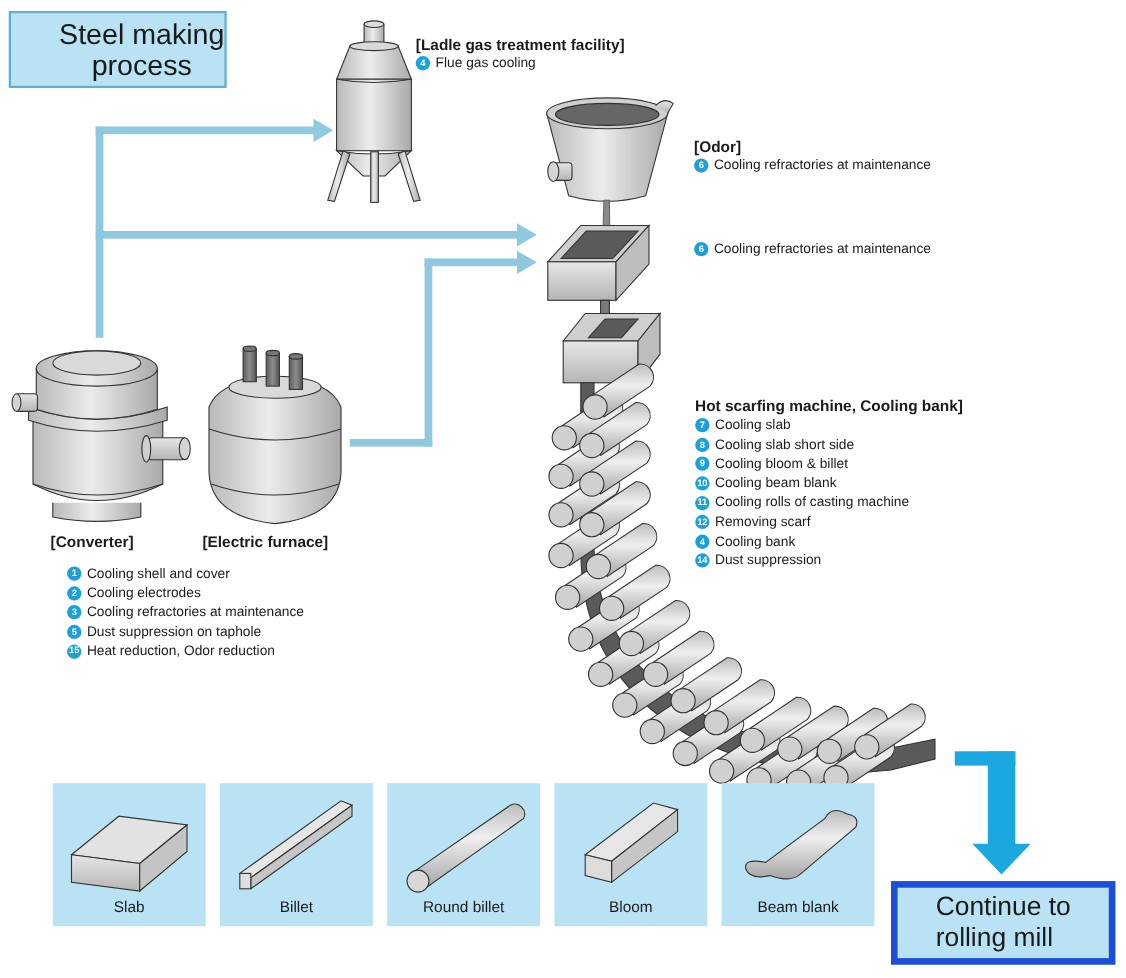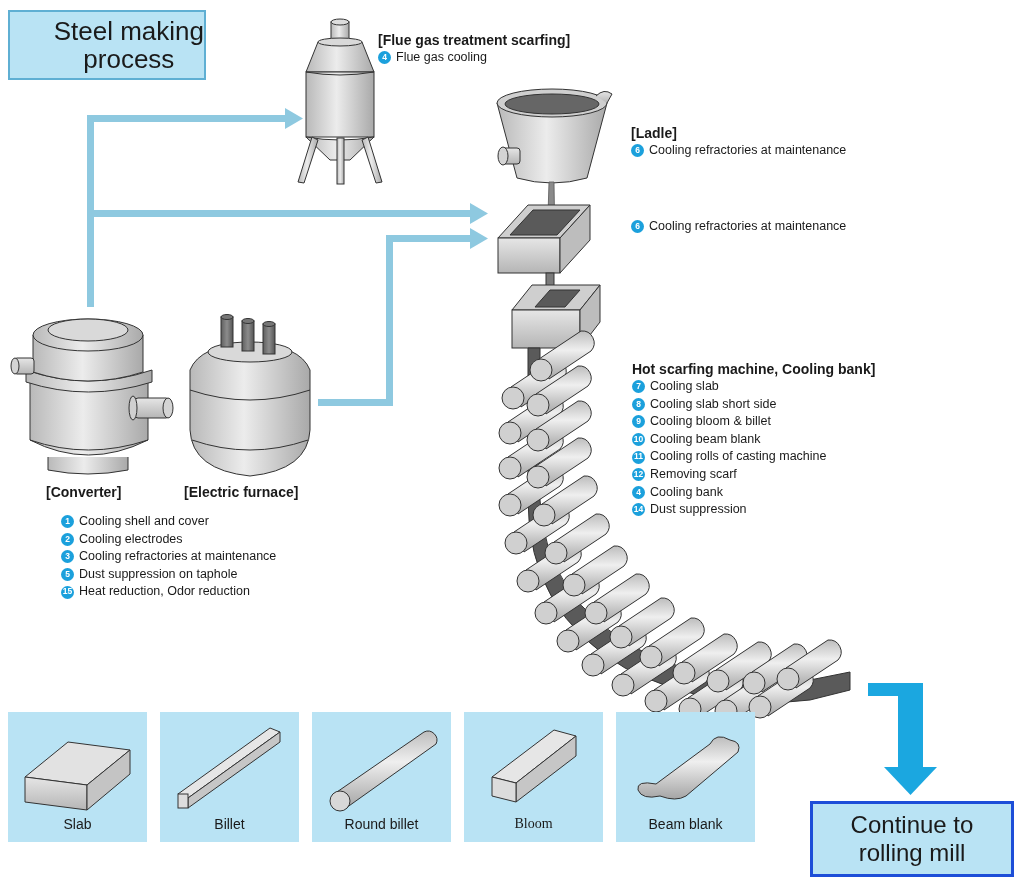--- a/index.html
+++ b/index.html
@@ -1,23 +1,23 @@
 <!DOCTYPE html>
 <html><head>
 <meta charset="utf-8">
 <style>
   html,body{margin:0;padding:0;background:#ffffff;}
   body{width:1024px;height:889px;position:relative;overflow:hidden;font-family:"Liberation Sans",sans-serif;color:#1a1a1a;}
   .abs{position:absolute;}
   .titlebox{left:8px;top:10px;width:198px;height:70px;background:#b9e3f4;border:2px solid #5fafd3;box-sizing:border-box;display:flex;align-items:center;justify-content:flex-end;text-align:center;font-size:26px;line-height:28px;color:#1a1a1a;}
-  .endbox{left:810px;top:801px;width:204px;height:76px;background:#b9e3f4;border:3px solid #1d4ed8;box-sizing:border-box;display:flex;align-items:center;justify-content:center;text-align:center;font-size:24px;line-height:28px;color:#1a1a1a;white-space:pre-line;}
+  .endbox{left:810px;top:801px;width:204px;height:76px;background:#b9e3f4;border:6px solid #1d4ed8;box-sizing:border-box;display:flex;align-items:center;justify-content:center;font-size:24px;line-height:28px;color:#1a1a1a;white-space:pre-line;}
   .heading{font-weight:bold;font-size:14px;line-height:17px;color:#1a1a1a;white-space:pre;}
   .item{display:flex;align-items:center;font-size:12.5px;line-height:17.6px;color:#1a1a1a;white-space:nowrap;}
   .badge{display:inline-flex;align-items:center;justify-content:center;width:13px;height:13px;border-radius:50%;background:#1ba0dc;color:#fff;font-size:8.5px;font-weight:bold;margin-right:5px;flex:none;}
-  .panel{top:712px;width:139px;height:130px;background:#b9e3f4;}
+  .panel{top:712px;width:139px;height:130px;background:#b9e3f4;margin-left:40px;}
   .panel .plabel{position:absolute;left:0;right:0;bottom:10px;text-align:center;font-size:14px;color:#1a1a1a;}
   .panel svg{position:absolute;left:0;top:0;}
   svg.full{position:absolute;left:0;top:0;}
 </style>
 </head>
 <body>
 
 <svg width="0" height="0" style="position:absolute">
   <defs>
     <linearGradient id="metal" x1="0" x2="1" y1="0" y2="0">
@@ -247,29 +247,29 @@
     <rect x="221" y="317" width="12" height="30" fill="url(#dark)"></rect>
     <ellipse cx="227" cy="317" rx="6" ry="2.5" fill="#777"></ellipse>
     <rect x="242" y="321" width="12" height="30" fill="url(#dark)"></rect>
     <ellipse cx="248" cy="321" rx="6" ry="2.5" fill="#777"></ellipse>
     <rect x="263" y="324" width="12" height="30" fill="url(#dark)"></rect>
     <ellipse cx="269" cy="324" rx="6" ry="2.5" fill="#777"></ellipse>
   </g>
 </svg>
 
 <div class="abs" style="left:378px;top:32px;">
-  <div class="heading">[Flue gas treatment scarfing]</div>
+  <div class="heading">[Ladle gas treatment facility]</div>
   <div class="item">
     <span class="badge">4</span>
     <span>Flue gas cooling</span>
   </div>
 </div>
 
 <div class="abs" style="left:631px;top:125px;">
-  <div class="heading">[Ladle]</div>
+  <div class="heading">[Odor]</div>
   <div class="item">
     <span class="badge">6</span>
     <span>Cooling refractories at maintenance</span>
   </div>
 </div>
 
 <div class="abs" style="left:631px;top:218px;">
   <div class="item">
     <span class="badge">6</span>
     <span>Cooling refractories at maintenance</span>
@@ -355,21 +355,21 @@
   </svg>
   <div class="plabel">Billet</div>
 </div>
 <div class="abs panel" style="left:312px;">
   <svg width="139" height="110">
     <path d="M22,82 L112,20 A9,9 0 0 1 124,32 L34,96 Z" fill="url(#roll)" stroke="#333"></path>
     <ellipse cx="28" cy="89" rx="10" ry="10" fill="#d8d8d8" stroke="#333"></ellipse>
   </svg>
   <div class="plabel">Round billet</div>
 </div>
-<div class="abs panel" style="left:464px;font-family:Liberation Serif, serif;">
+<div class="abs panel" style="left:464px;">
   <svg width="139" height="110">
     <polygon points="28,65 90,18 112,24 52,71" fill="#e6e6e6" stroke="#333"></polygon>
     <polygon points="52,71 112,24 112,44 52,90" fill="#c6c6c6" stroke="#333"></polygon>
     <polygon points="28,65 52,71 52,90 28,84" fill="#dcdcdc" stroke="#333"></polygon>
   </svg>
   <div class="plabel">Bloom</div>
 </div>
 <div class="abs panel" style="left:616px;">
   <svg width="139" height="110">
     <path d="M22,78 Q20,68 40,72 L94,32 Q100,20 114,28 Q126,30 122,40 L70,84 Q60,90 44,84 Q26,88 22,78 Z" fill="url(#roll)" stroke="#333"></path>

